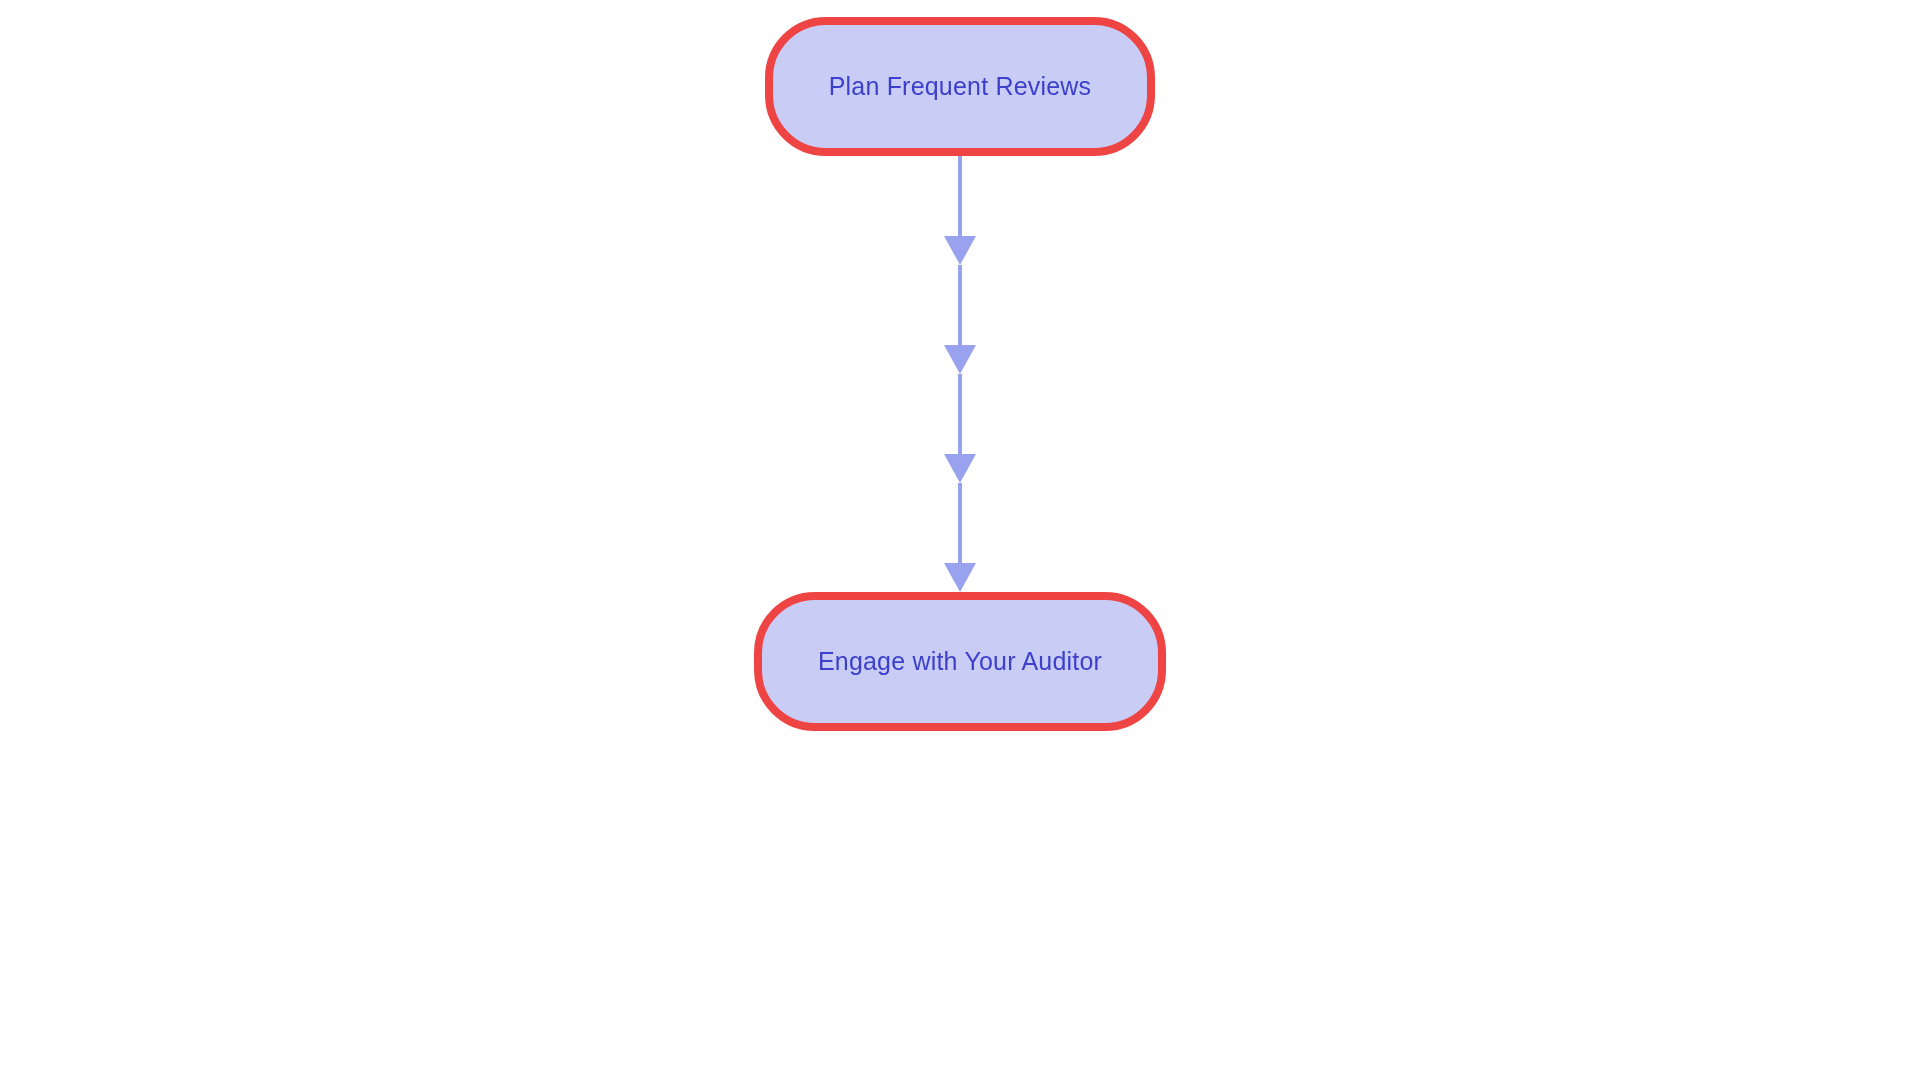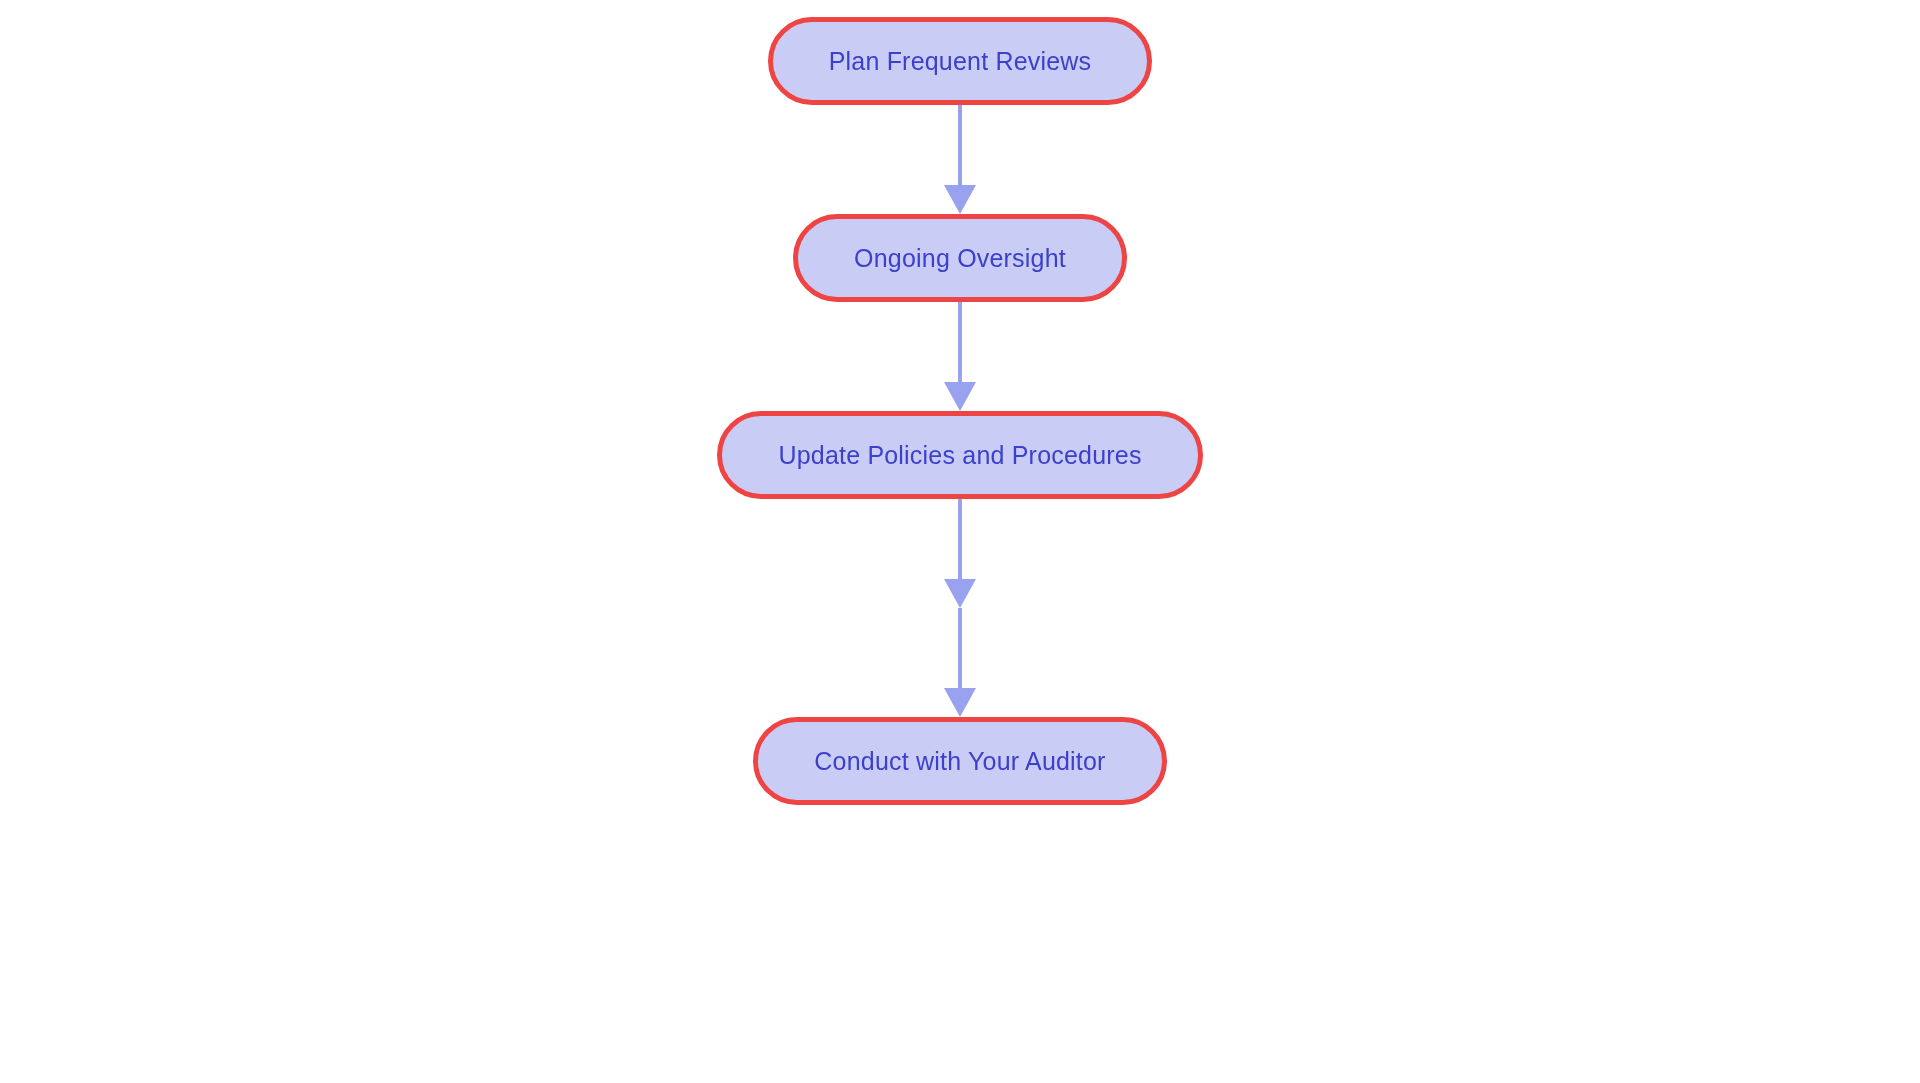--- a/index.html
+++ b/index.html
@@ -14,27 +14,27 @@
   .flowchart {
     width: 1920px;
     height: 1083px;
     display: flex;
     flex-direction: column;
     align-items: center;
     padding-top: 17px;
     box-sizing: border-box;
   }
   .node {
-    height: 88px;
+    height: 139px;
     min-width: 330px;
     box-sizing: border-box;
     padding: 8px 56px;
     border-radius: 61px;
     background: #c9cdf6;
-    border: 5px solid #ef4444;
+    border: 8px solid #ef4444;
     display: flex;
     align-items: center;
     justify-content: center;
     flex: 0 0 auto;
   }
   .node-label {
     color: #3c40cb;
     font-size: 25px;
     letter-spacing: 0.2px;
     white-space: nowrap;
@@ -53,41 +53,35 @@
 
   <div class="node">
     <span class="node-label">Plan Frequent Reviews</span>
   </div>
 
   <svg class="arrow" viewBox="0 0 40 109" xmlns="http://www.w3.org/2000/svg">
     <line x1="20" y1="0" x2="20" y2="84" stroke="#99a2ee" stroke-width="4"></line>
     <polygon points="4,80 36,80 20,109" fill="#99a2ee"></polygon>
   </svg>
 
-  <div class="node">
-    <span class="node-label">Ongoing Oversight</span>
-  </div>
 
   <svg class="arrow" viewBox="0 0 40 109" xmlns="http://www.w3.org/2000/svg">
     <line x1="20" y1="0" x2="20" y2="84" stroke="#99a2ee" stroke-width="4"></line>
     <polygon points="4,80 36,80 20,109" fill="#99a2ee"></polygon>
   </svg>
 
-  <div class="node">
-    <span class="node-label">Update Policies and Procedures</span>
-  </div>
 
   <svg class="arrow" viewBox="0 0 40 109" xmlns="http://www.w3.org/2000/svg">
     <line x1="20" y1="0" x2="20" y2="84" stroke="#99a2ee" stroke-width="4"></line>
     <polygon points="4,80 36,80 20,109" fill="#99a2ee"></polygon>
   </svg>
 
 
   <svg class="arrow" viewBox="0 0 40 109" xmlns="http://www.w3.org/2000/svg">
     <line x1="20" y1="0" x2="20" y2="84" stroke="#99a2ee" stroke-width="4"></line>
     <polygon points="4,80 36,80 20,109" fill="#99a2ee"></polygon>
   </svg>
 
   <div class="node">
-    <span class="node-label">Conduct with Your Auditor</span>
+    <span class="node-label">Engage with Your Auditor</span>
   </div>
 
 </div>
 
 </body></html>

